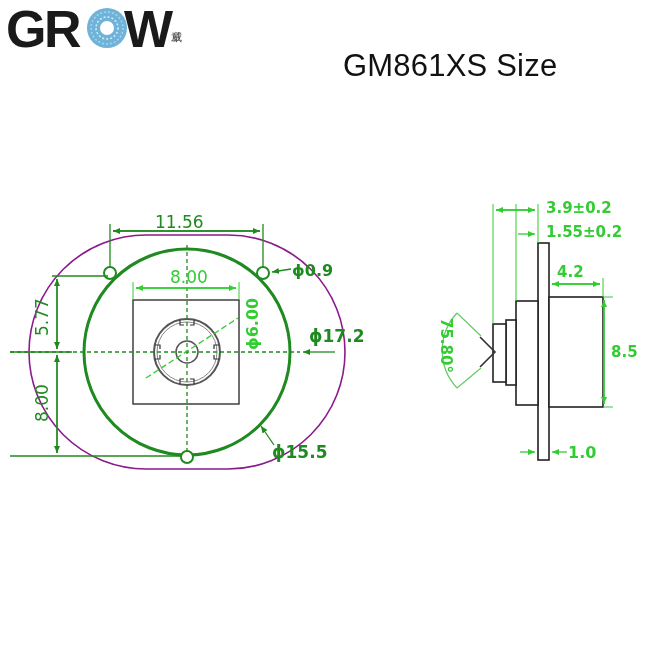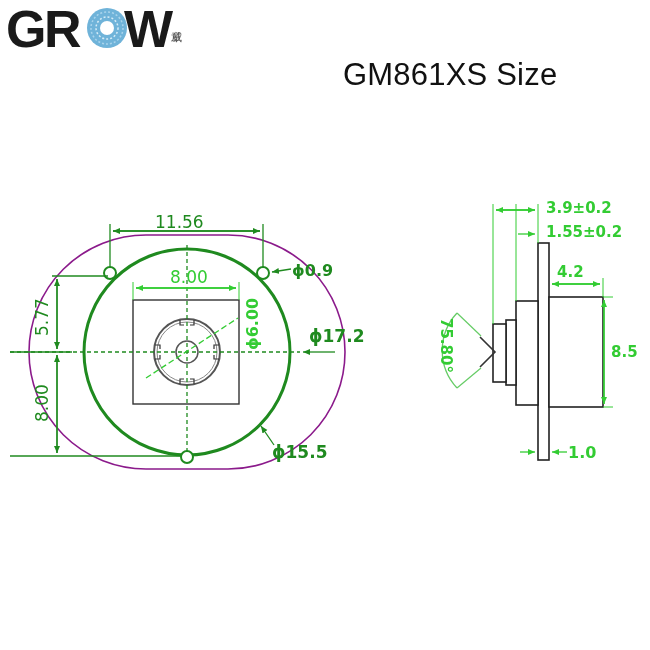--- a/index.html
+++ b/index.html
@@ -1,18 +1,18 @@
 <!DOCTYPE html>
 <html><head>
 <meta charset="utf-8">
 <style>
   html, body { margin: 0; padding: 0; background: #ffffff; }
   body { width: 650px; height: 650px; position: relative; overflow: hidden; font-family: "Liberation Sans", sans-serif; }
   .logo { position: absolute; left: 6px; top: 2px; width: 190px; height: 52px; }
-  .title { position: absolute; left: 343px; top: 48px; font-size: 31px; color: #111; font-family: "Liberation Sans", sans-serif; letter-spacing: 0.2px; margin-top: 9px; }
+  .title { position: absolute; left: 343px; top: 48px; font-size: 31px; color: #111; font-family: "Liberation Sans", sans-serif; letter-spacing: 0.2px; }
   svg.drawing { position: absolute; left: 0; top: 0; }
   .dim-dark { fill: #1f8a1f; font-family: "DejaVu Sans", sans-serif; font-weight: bold; }
   .dim-light { fill: #33cc33; font-family: "DejaVu Sans", sans-serif; font-weight: bold; }
   .dim-dark-n { fill: #1f8a1f; font-family: "DejaVu Sans", sans-serif; }
   .dim-light-n { fill: #33cc33; font-family: "DejaVu Sans", sans-serif; }
 </style>
 </head>
 <body>
 
 <div class="logo">

